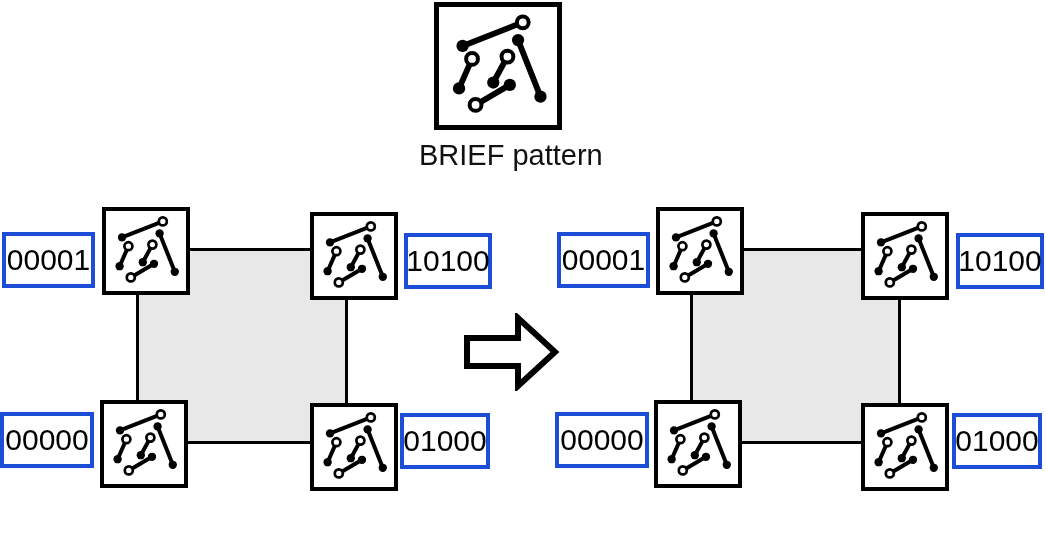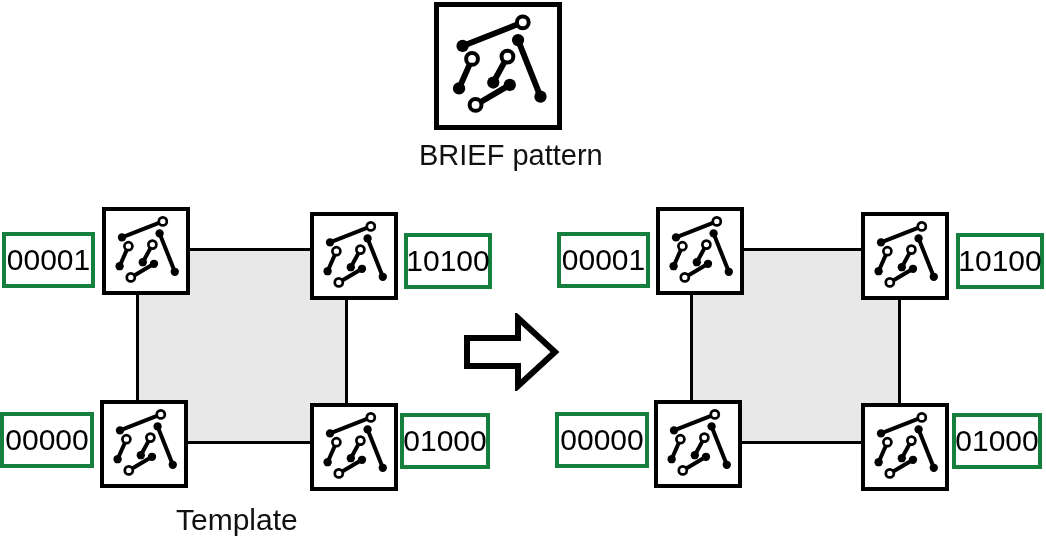--- a/index.html
+++ b/index.html
@@ -26,21 +26,21 @@
   
   .patch-big{
     left:434px;top:2px;width:128px;height:128px;
     border-width:5px;
   }
 
   
   .code-box{
     position:absolute;
     box-sizing:border-box;
-    border:4px solid #15803d;
+    border:4px solid #1d4ed8;
     background:#ffffff;
     color:#000;
     font-size:30px;
     line-height:1;
     letter-spacing:0px;
     display:flex;
     align-items:center;
     justify-content:center;
     font-family:"Liberation Sans", sans-serif;
   }
@@ -218,21 +218,20 @@
           <circle cx="60" cy="66" r="5.2" fill="#000"></circle>
         </g>
         <g>
           <line x1="67" y1="28" x2="86" y2="76" stroke="#000" stroke-width="5" stroke-linecap="round"></line>
           <circle cx="67" cy="28" r="5.2" fill="#000"></circle>
           <circle cx="86" cy="76" r="5.2" fill="#000"></circle>
         </g>
       </svg>
     </div>
     <div class="code-box" style="left: 400px; top: 413px; width: 90px; height: 56px;">01000</div>
-    <div class="caption" style="left: 176px; top: 503px;">Template</div>
     <div class="constellation" style="left: 690px; top: 248px; width: 211px; height: 196px; background: rgb(232, 232, 232);"></div>
     <div class="patch" style="left: 656px; top: 207px; width: 88px; height: 88px; border-width: 4px;">
       <svg viewBox="0 0 100 100" preserveAspectRatio="none">
         <g>
           <line x1="20" y1="33" x2="71" y2="13" stroke="#000" stroke-width="5" stroke-linecap="round"></line>
           <circle cx="20" cy="33" r="5.2" fill="#000"></circle>
           <circle cx="71" cy="13" r="5" fill="#fff" stroke="#000" stroke-width="3.4"></circle>
         </g>
         <g>
           <line x1="28" y1="44" x2="17" y2="69" stroke="#000" stroke-width="5" stroke-linecap="round"></line>

